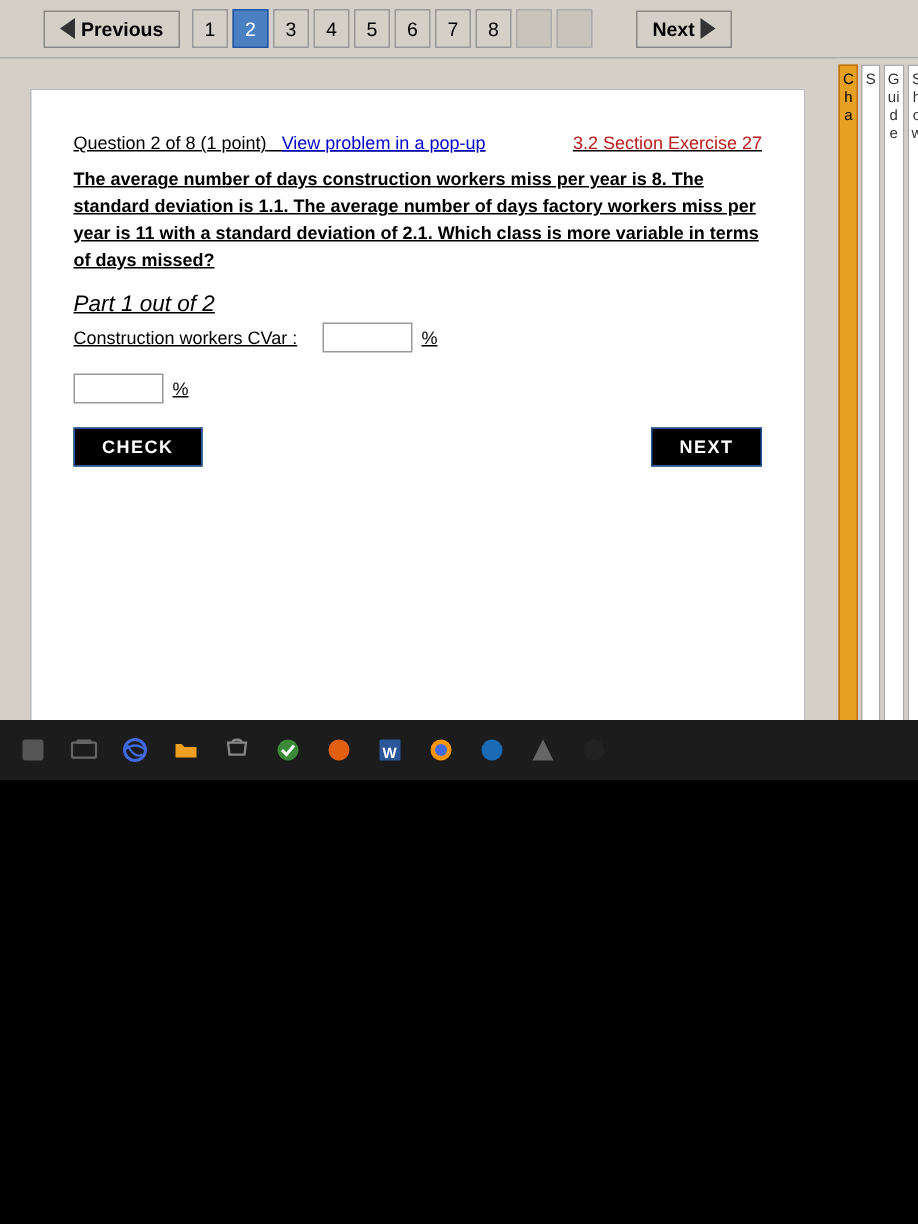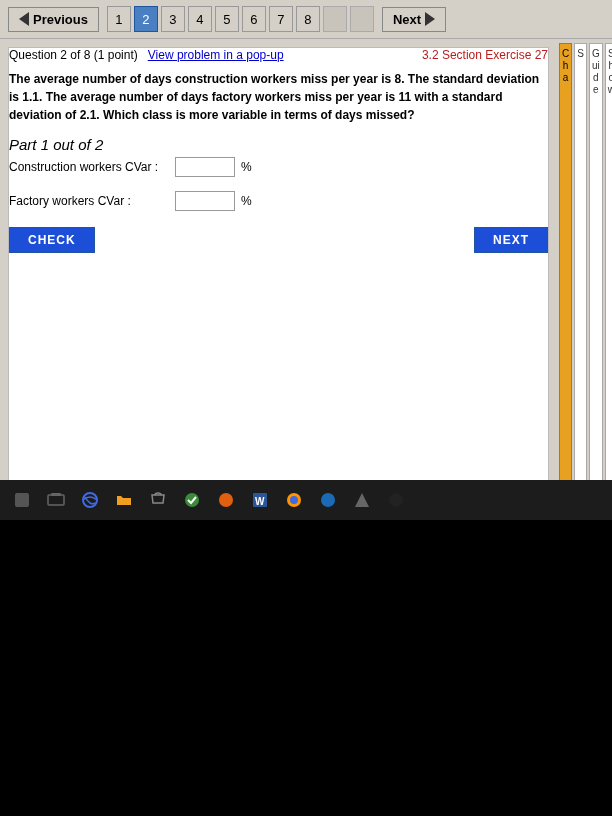--- a/index.html
+++ b/index.html
@@ -32,20 +32,21 @@
     .nav-btn {
       display: flex;
       align-items: center;
       gap: 4px;
       background: #d4d0c8;
       border: 1px solid #888;
       padding: 4px 10px;
       cursor: pointer;
       font-size: 13px;
       font-weight: bold;
+      margin-left: 21px;
     }
 
     .nav-arrow-left {
       width: 0;
       height: 0;
       border-top: 7px solid transparent;
       border-bottom: 7px solid transparent;
       border-right: 10px solid #333;
       display: inline-block;
     }
@@ -92,24 +93,25 @@
     
     .main-content {
       display: flex;
       height: calc(520px - 50px);
     }
 
     .question-area {
       flex: 1;
       background: #fff;
       border: 1px solid #bbb;
-      margin: 8px;
-      padding: 0;
+      margin: 20px;
+      padding: 28px;
       position: relative;
       overflow: hidden;
+      text-decoration: underline;
     }
 
     .right-panel {
       width: 55px;
       background: #d4d0c8;
       display: flex;
       flex-direction: row;
       gap: 2px;
       padding: 4px 2px;
     }
@@ -194,21 +196,21 @@
       font-size: 12px;
     }
 
     .btn-row {
       display: flex;
       justify-content: space-between;
       margin-top: 16px;
     }
 
     .action-btn {
-      background: #1d4ed8;
+      background: #000000;
       color: #fff;
       border: 1px solid #2255a0;
       padding: 5px 18px;
       font-size: 12px;
       cursor: pointer;
       font-weight: bold;
       letter-spacing: 1px;
     }
 
     
@@ -290,21 +292,20 @@
 
       <div class="part-label">Part 1 out of 2</div>
 
       <div class="input-row">
         <label>Construction workers CVar :</label>
         <input class="answer-input" type="text" style="">
         <span class="percent-sign">%</span>
       </div>
 
       <div class="input-row">
-        <label>Factory workers CVar :</label>
         <input class="answer-input" type="text" style="">
         <span class="percent-sign">%</span>
       </div>
 
       <div class="btn-row">
         <button class="action-btn">CHECK</button>
         <button class="action-btn">NEXT</button>
       </div>
     </div>
 

